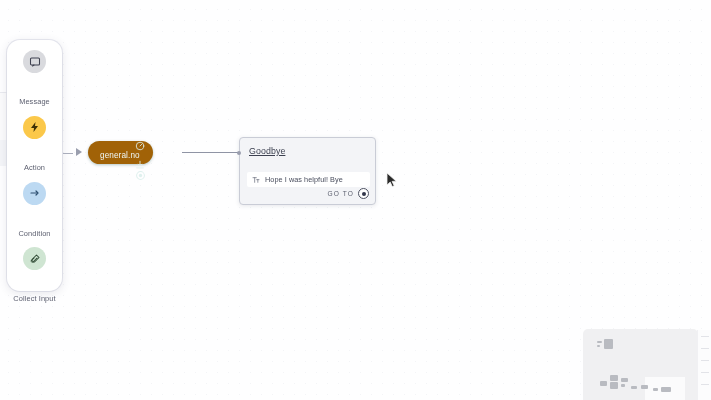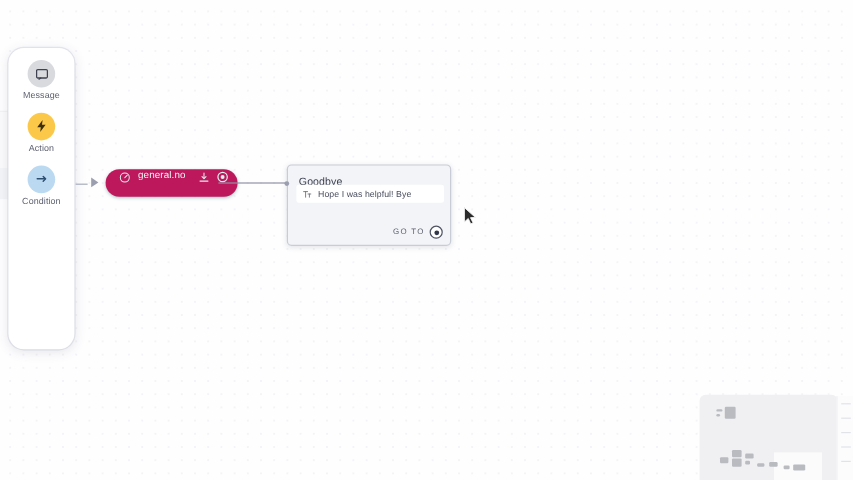--- a/index.html
+++ b/index.html
@@ -66,20 +66,21 @@
     box-sizing: border-box;
   }
   .palette-item {
     width: 55px;
     display: flex;
     flex-direction: column;
     align-items: center;
     margin-bottom: 9px;
     cursor: pointer;
     user-select: none;
+    gap: 22px;
   }
   .palette-icon {
     width: 23px; height: 23px;
     border-radius: 50%;
     display: flex;
     align-items: center;
     justify-content: center;
     margin-bottom: 3px;
   }
   .palette-label {
@@ -105,29 +106,30 @@
     border-top: 4.5px solid transparent;
     border-bottom: 4.5px solid transparent;
     border-left: 6px solid #9a9eae;
   }
 
   
   #source-node {
     position: absolute;
     left: 88px; top: 141px;
     height: 23px;
-    background: #be185d;
+    background: #a16207;
     border-radius: 12px;
     display: flex;
-    align-items: flex-start;
+    align-items: flex-end;
     padding: 0 6px 0 7px;
     box-sizing: border-box;
     color: #ffffff;
     box-shadow: 0 1px 3px rgba(10,70,65,0.30);
     cursor: pointer;
+    flex-direction: column;
   }
   #source-node-label {
     font-size: 8.2px;
     color: #eef6f5;
     margin: 0 7px 0 5px;
     white-space: nowrap;
     letter-spacing: 0.1px;
   }
   .node-btn {
     width: 13px; height: 13px;
@@ -160,21 +162,21 @@
   }
   #goodbye-title {
     font-size: 8.8px;
     color: #3c4050;
     padding: 8px 0 0 9px;
     letter-spacing: 0.1px;
     text-decoration: underline;
   }
   #goodbye-msg-row {
     position: absolute;
-    left: 7px; top: 16px;
+    left: 7px; top: 34px;
     width: 123px; height: 15px;
     background: #ffffff;
     border-radius: 2px;
     display: flex;
     align-items: center;
     padding-left: 5px;
     box-sizing: border-box;
   }
   #goodbye-msg-text {
     font-size: 7.3px;
@@ -296,20 +298,30 @@
   <div class="palette-item">
     <span class="palette-icon" style="background:#bcd9f2;">
       <svg width="12" height="12" viewBox="0 0 24 24" fill="none" stroke="#2c4f70" stroke-width="2.4" stroke-linecap="round" stroke-linejoin="round">
         <path d="M4 12h13"></path>
           <path d="M14 8l4 4-4 4"></path>
       </svg>
     </span>
     <span class="palette-label">Condition</span>
   </div>
 
+  <div class="palette-item">
+    <span class="palette-icon" style="background:#cfe5d2;">
+      <svg width="12" height="12" viewBox="0 0 24 24" fill="none" stroke="#2f4a34" stroke-width="2.1" stroke-linecap="round" stroke-linejoin="round">
+        <path d="M4 16l6-6"></path>
+          <path d="M8 18l8-8"></path>
+          <path d="M15 4l5 5-9 9H6v-5z"></path>
+      </svg>
+    </span>
+    <span class="palette-label">Collect Input</span>
+  </div>
 
 
 </div>
 
 <div id="edge-in"></div>
 <div id="edge-in-tri"></div>
 
 <div id="source-node">
   <span class="node-btn">
     <svg width="10" height="10" viewBox="0 0 24 24" fill="none" stroke="#dff0ee" stroke-width="2" stroke-linecap="round" stroke-linejoin="round">

